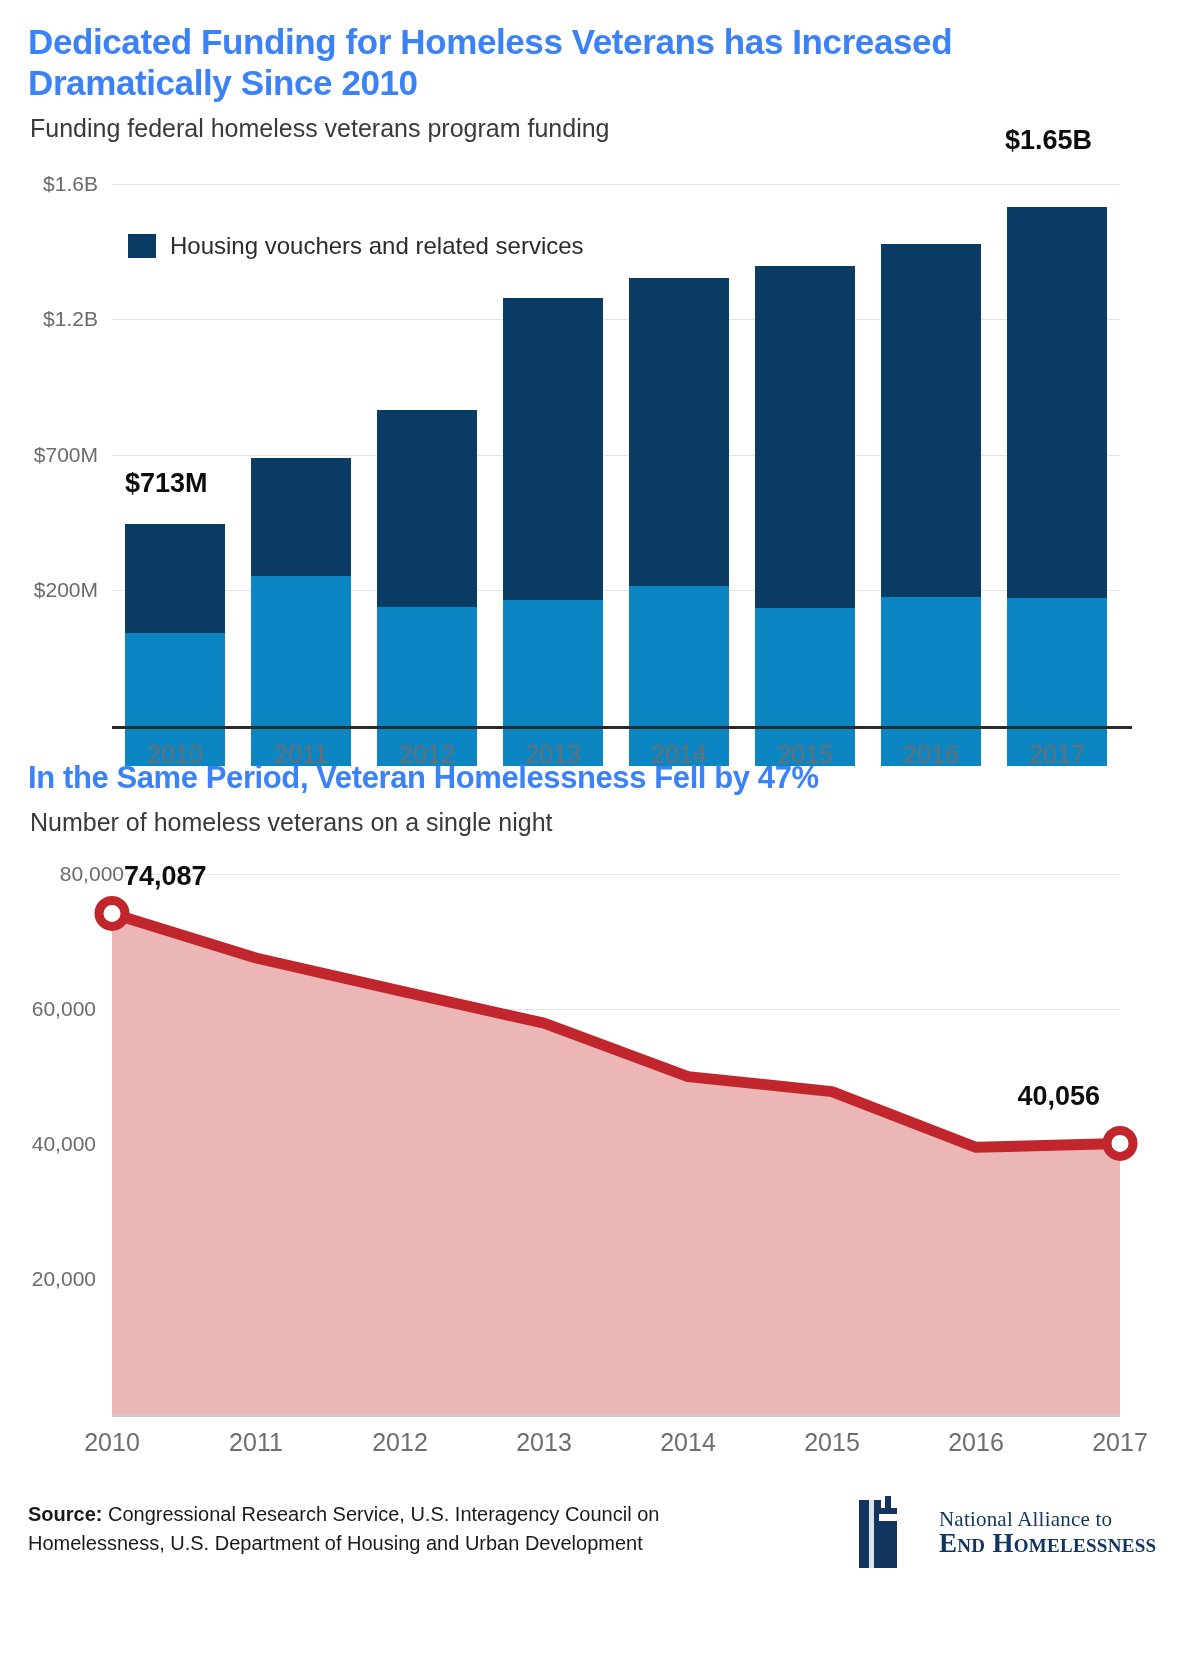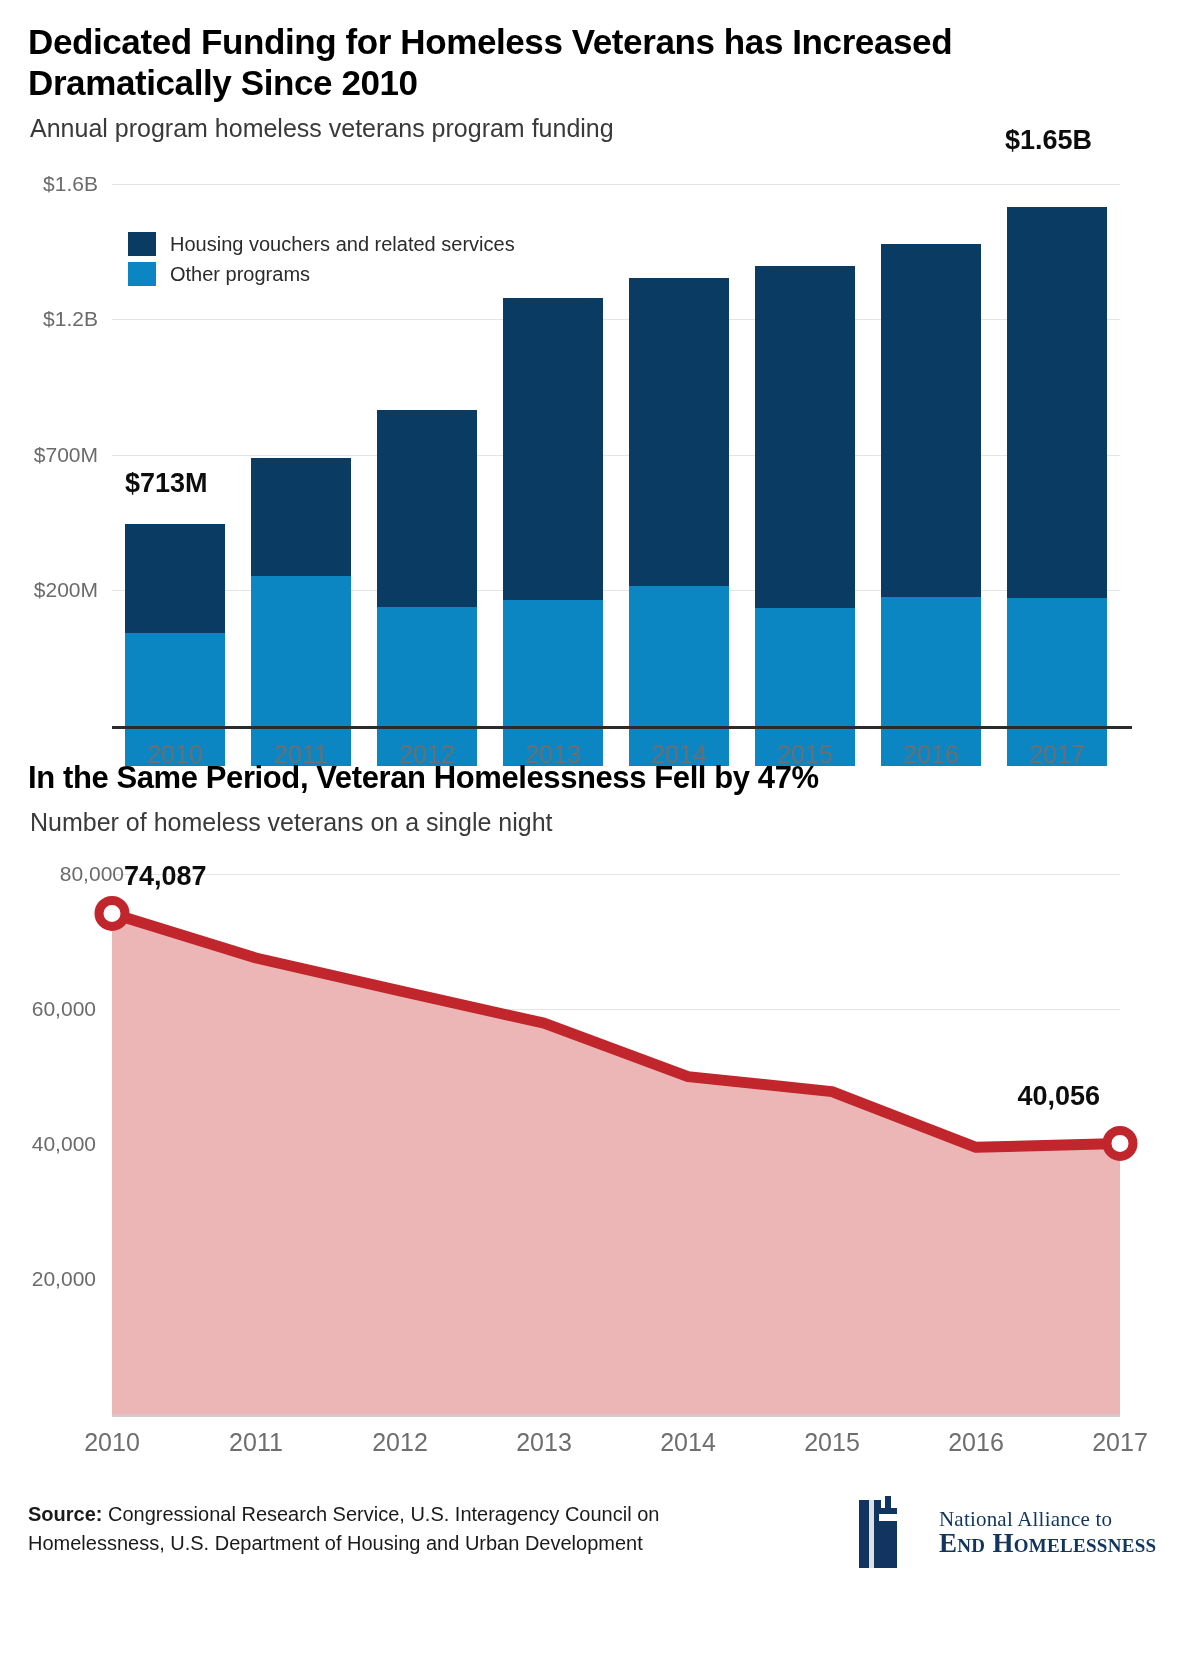--- a/index.html
+++ b/index.html
@@ -6,21 +6,21 @@
   body{
     width:1200px;height:1660px;background:#ffffff;
     font-family:"Liberation Sans", sans-serif;
     color:#1a1a1a;-webkit-font-smoothing:antialiased;
     position:relative;overflow:hidden;
   }
   .page{position:absolute;inset:0;}
 
   
   .h-title{
-    position:absolute;left:28px;font-weight:bold;color:#000000;
+    position:absolute;left:28px;font-weight:bold;color:#3b82f6;
     letter-spacing:-0.4px;line-height:1.17;
   }
   #title1{top:22px;width:1110px;font-size:35px;}
   #sub1{position:absolute;left:30px;top:114px;font-size:25px;color:#3a3a3a;font-weight:normal;}
 
   #title2{top:760px;width:1120px;font-size:31px;}
   #sub2{position:absolute;left:30px;top:808px;font-size:25px;color:#3a3a3a;font-weight:normal;}
 
   
   .chart{position:absolute;}
@@ -41,21 +41,21 @@
   .seg-bot{position:absolute;left:0;right:0;bottom:0;background:#0b86c3;}
   .bar-axis{position:absolute;left:112px;width:1008px;height:3px;background:#2b2b2b;}
   .endlabel{
     position:absolute;font-weight:bold;font-size:27px;color:#0d0d0d;white-space:nowrap;
   }
 
   
   #legend{position:absolute;left:128px;top:232px;}
   .legend-row{display:flex;align-items:center;margin-bottom:6px;}
   .swatch{width:28px;height:24px;margin-right:14px;flex:none;}
-  .legend-label{font-size:20px;color:#2b2b2b;}
+  .legend-label{font-size:24px;color:#2b2b2b;}
 
   
   #linechart{left:0;top:860px;width:1200px;height:560px;}
   #lineplot{position:absolute;left:0;top:0;width:1200px;height:560px;}
   .line-axis{position:absolute;left:112px;width:1008px;height:3px;background:#d6c8c8;}
 
   
   #footer{position:absolute;left:28px;top:1500px;width:700px;font-size:20px;line-height:1.45;color:#1a1a1a;}
   #footer b{font-weight:bold;}
   #logo{position:absolute;left:855px;top:1488px;width:320px;height:90px;display:flex;align-items:center;}
@@ -63,21 +63,21 @@
   .logo-text{line-height:1.02;color:#11355e;font-family:"Liberation Serif", serif;}
   .logo-l1{font-size:21px;letter-spacing:.2px;}
   .logo-l2{font-size:27px;font-variant:small-caps;font-weight:bold;letter-spacing:.3px;white-space:nowrap;}
 </style>
 </head>
 <body>
 
 <div class="page">
 
   <div class="h-title" id="title1">Dedicated Funding for Homeless Veterans has Increased Dramatically Since 2010</div>
-  <div id="sub1">Annual program homeless veterans program funding</div>
+  <div id="sub1">Funding federal homeless veterans program funding</div>
 
   <div class="chart" id="barchart">
     <div id="bar-grid">
         <div class="gridline" style="left: 112px; width: 1008px; top: 440.471px;"></div>
         <div class="gridline" style="left: 112px; width: 1008px; top: 304.941px;"></div>
         <div class="gridline" style="left: 112px; width: 1008px; top: 169.412px;"></div>
         <div class="gridline" style="left: 112px; width: 1008px; top: 33.8824px;"></div>
       </div>
     <div id="bar-yticks">
         <div class="ytick" style="left: 0px; width: 98px; top: 440.471px;">$200M</div>
@@ -143,24 +143,20 @@
         <div class="xtick" style="left: 735px; width: 140px; top: 590px;">2015</div>
         <div class="xtick" style="left: 861px; width: 140px; top: 590px;">2016</div>
         <div class="xtick" style="left: 987px; width: 140px; top: 590px;">2017</div>
       </div>
   </div>
 
   <div id="legend">
       <div class="legend-row">
         <span class="swatch" style="background: rgb(10, 60, 99);"></span>
         <span class="legend-label">Housing vouchers and related services</span>
-      </div>
-      <div class="legend-row">
-        <span class="swatch" style="background: rgb(11, 134, 195);"></span>
-        <span class="legend-label">Other programs</span>
       </div>
     </div>
 
   <div class="h-title" id="title2">In the Same Period, Veteran Homelessness Fell by 47%</div>
   <div id="sub2">Number of homeless veterans on a single night</div>
 
   <div class="chart" id="linechart">
     <div id="line-grid">
         <div class="gridline" style="left: 112px; width: 1008px; top: 418.878px;"></div>
         <div class="gridline" style="left: 112px; width: 1008px; top: 283.756px;"></div>

